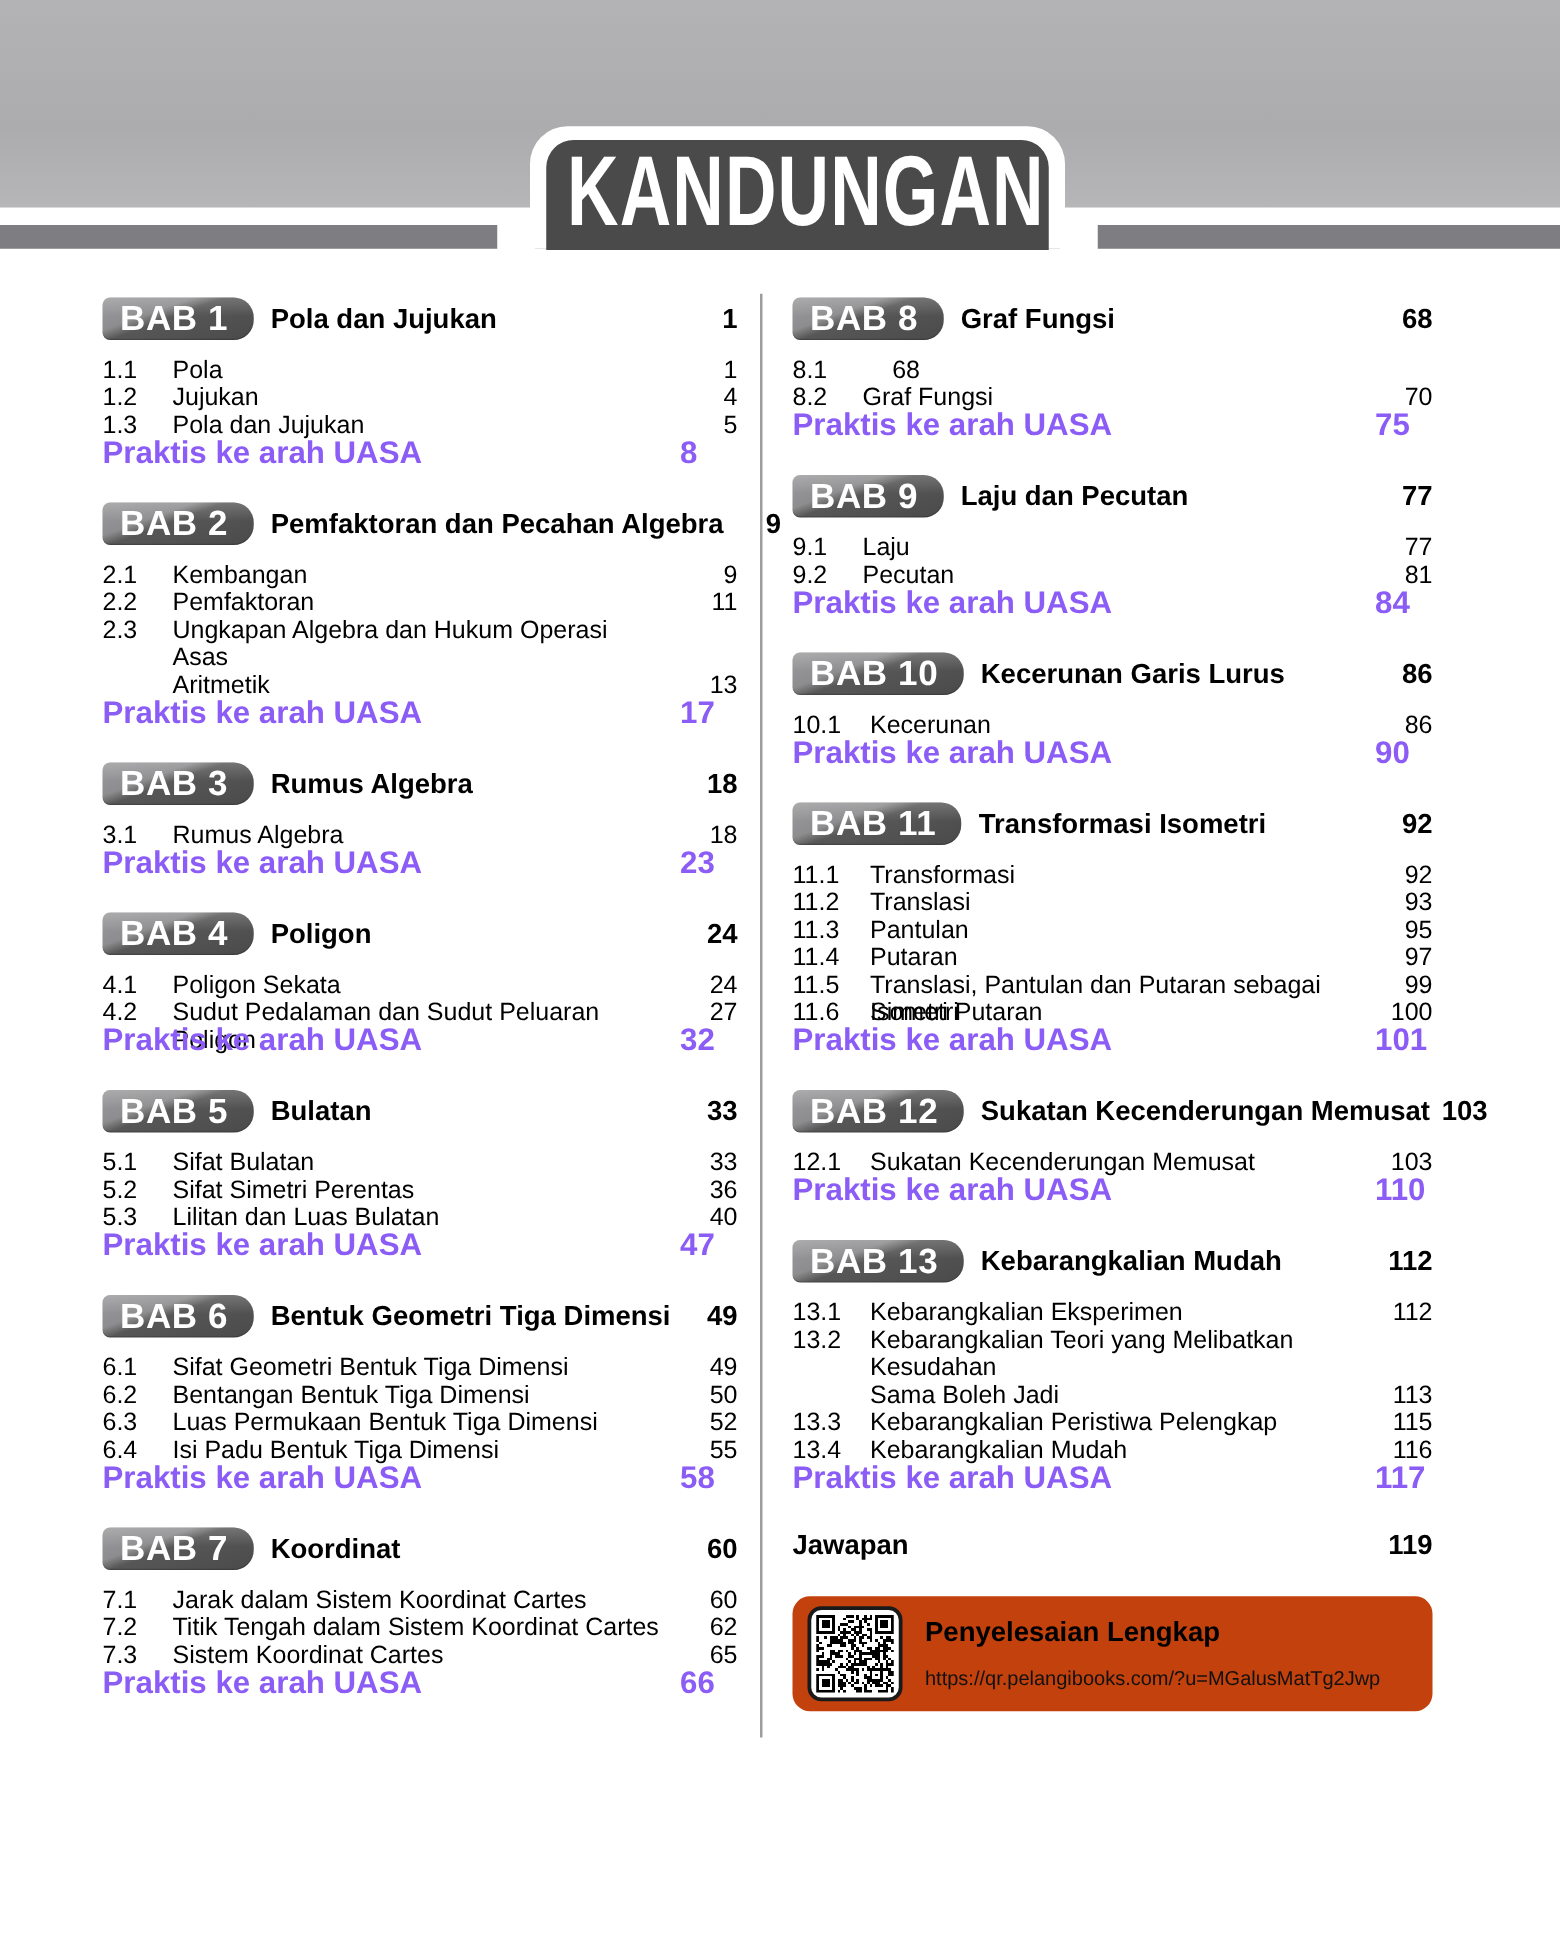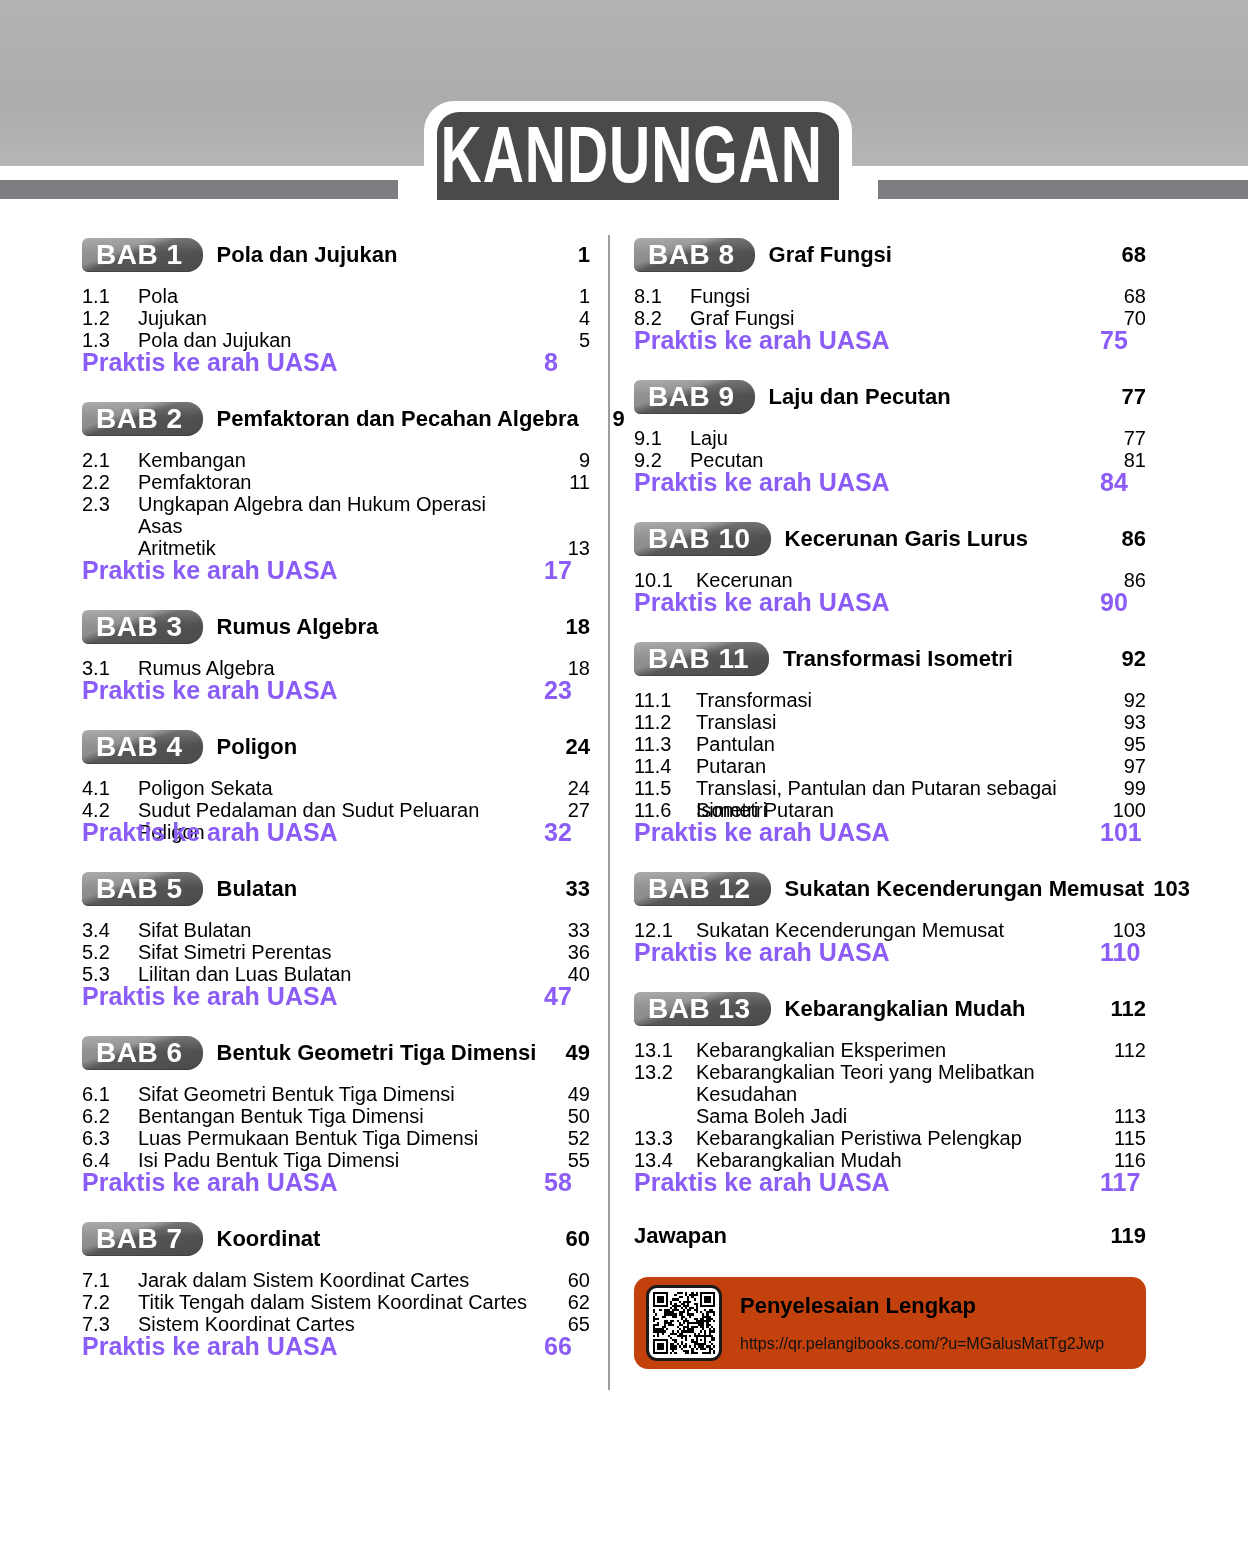--- a/index.html
+++ b/index.html
@@ -40,21 +40,21 @@
     position:absolute;left:398px;top:173px;width:30px;height:27px;background:#ffffff;
     border-bottom-right-radius:0;
   }
   .outline-notch-r{
     position:absolute;left:848px;top:173px;width:30px;height:27px;background:#ffffff;
   }
   .title-plate{
     position:absolute;left:437px;top:112px;width:402px;height:88px;
     background:#4a4a4a;
     border-radius:22px 22px 0 0;
-    display:flex;align-items:center;justify-content:flex-end;
+    display:flex;align-items:center;justify-content:flex-start;
     overflow:hidden;
   }
   .title-text{
     color:#ffffff;
     font-family:"Liberation Sans", sans-serif;
     font-weight:bold;
     font-size:62px;
     letter-spacing:1px;
     transform:scaleX(0.92) scaleY(1.28);
     transform-origin:center center;
@@ -303,21 +303,21 @@
       </div>
       <div class="chapter">
         <div class="chap-head">
           <span class="bab-badge">
             <span class="bab-label">BAB 5</span>
           </span>
           <span class="chap-title">Bulatan</span>
           <span class="chap-page">33</span>
         </div>
         <div class="sec">
-          <span class="sec-num">3.4</span>
+          <span class="sec-num">5.1</span>
           <span class="sec-title">Sifat Bulatan</span>
           <span class="sec-page">33</span>
         </div>
         <div class="sec">
           <span class="sec-num">5.2</span>
           <span class="sec-title">Sifat Simetri Perentas</span>
           <span class="sec-page">36</span>
         </div>
         <div class="sec">
           <span class="sec-num">5.3</span>
@@ -397,21 +397,20 @@
         <div class="chapter">
           <div class="chap-head">
             <span class="bab-badge">
               <span class="bab-label">BAB 8</span>
             </span>
             <span class="chap-title">Graf Fungsi</span>
             <span class="chap-page">68</span>
           </div>
           <div class="sec">
             <span class="sec-num">8.1</span>
-            <span class="sec-title">Fungsi</span>
             <span class="sec-page">68</span>
           </div>
           <div class="sec">
             <span class="sec-num">8.2</span>
             <span class="sec-title">Graf Fungsi</span>
             <span class="sec-page">70</span>
           </div>
           <div class="praktis">
             <span class="praktis-label">Praktis ke arah UASA</span>
             <span class="praktis-page">75</span>

